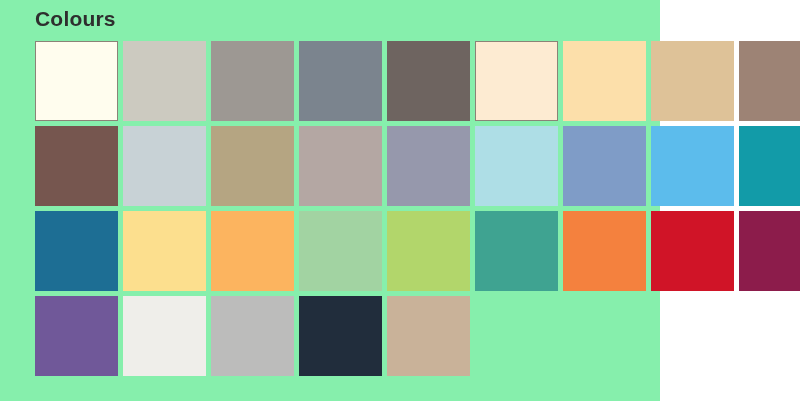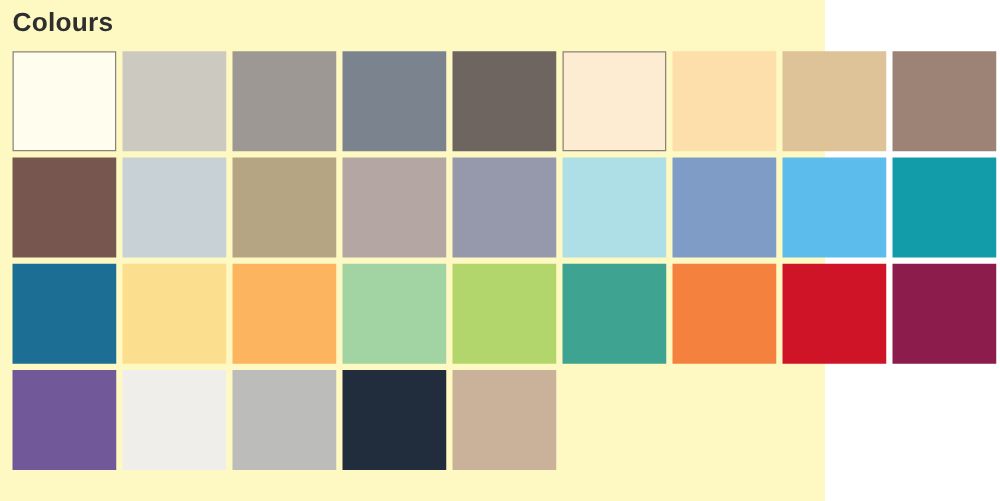--- a/index.html
+++ b/index.html
@@ -13,21 +13,22 @@
     width: 800px;
     height: 401px;
     overflow: hidden;
     font-family: "Liberation Sans", sans-serif;
     color: #333333;
   }
   .page {
     width: 660px;
     height: 401px;
     position: relative;
-    background: #fef9c3;
+    background: #86efac;
+    padding-left: 25px;
   }
   .page-title {
     margin: 0;
     padding: 6px 0 0 10px;
     font-size: 21px;
     line-height: 26px;
     font-weight: bold;
     color: #2e2e2e;
     letter-spacing: 0.2px;
     font-family: "Liberation Sans", sans-serif;

